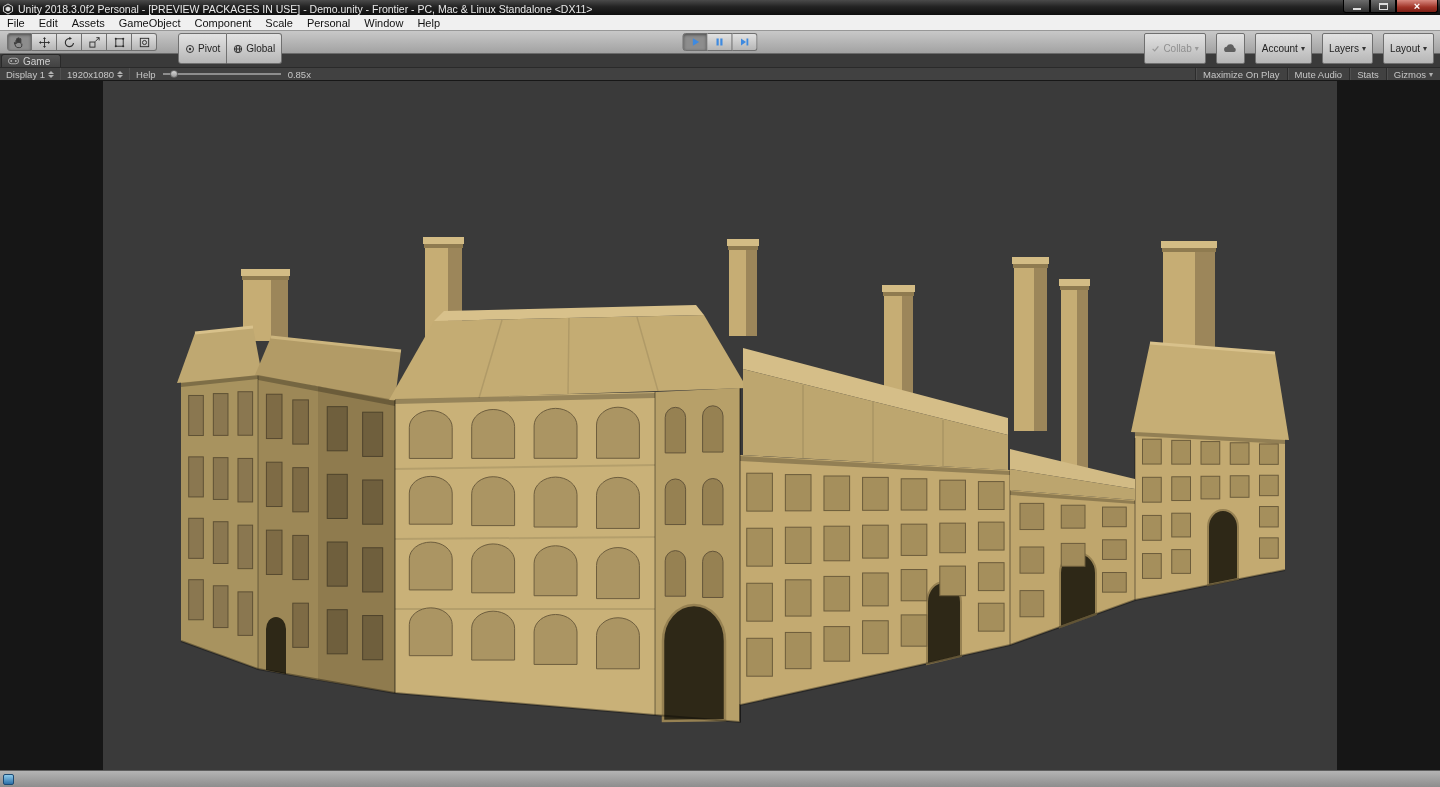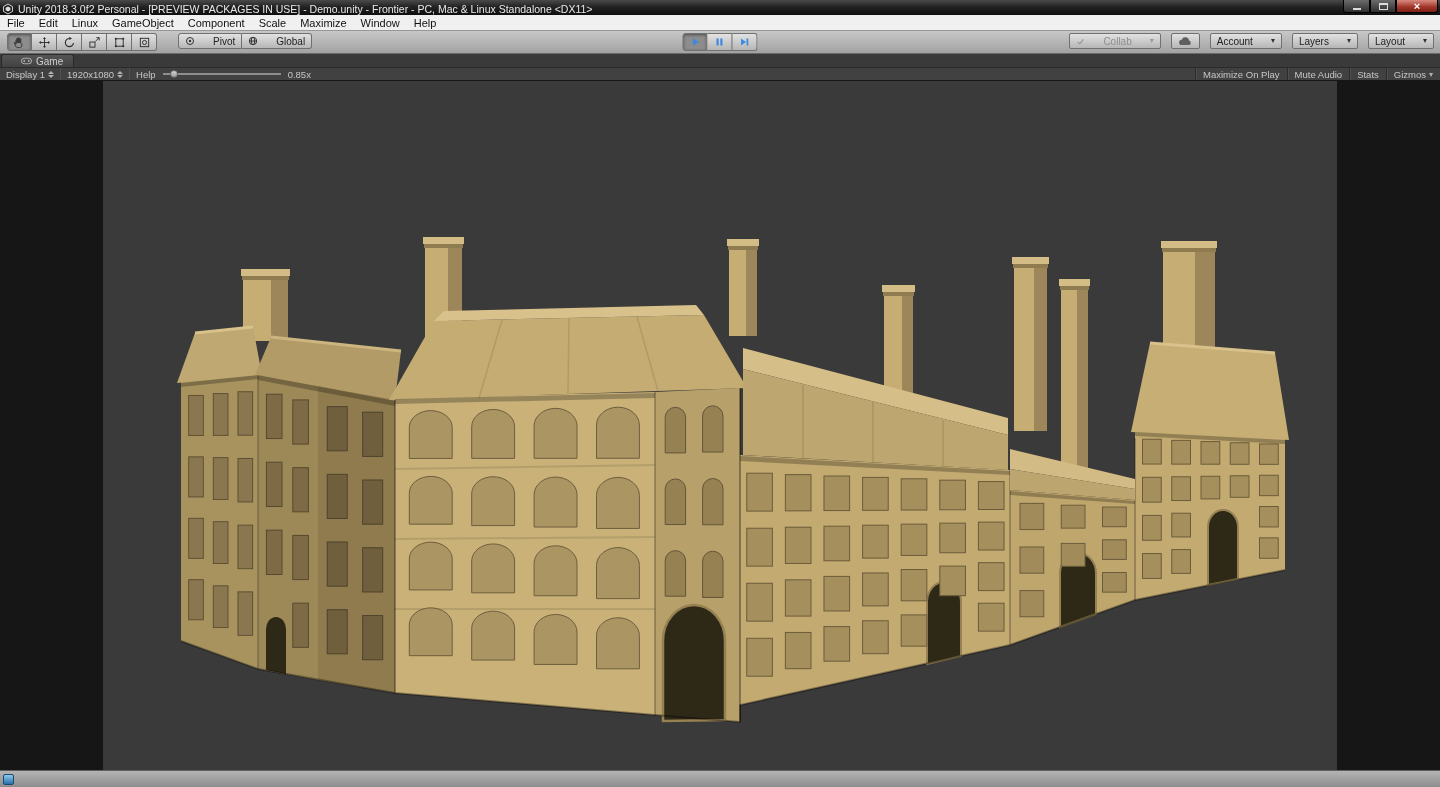--- a/index.html
+++ b/index.html
@@ -30,35 +30,35 @@
   .toolbar { height:23px; background:linear-gradient(180deg,#c8c8c8,#a2a2a2);
              border-bottom:1px solid #6a6a6a; position:relative; }
   .tgroup { position:absolute; top:2px; display:flex; }
   .tbtn { width:25px; height:18px; border:1px solid #707070; border-left:none;
           background:linear-gradient(180deg,#e2e2e2,#b6b6b6); display:flex; align-items:center; justify-content:center; }
   .tbtn:first-child { border-left:1px solid #707070; border-radius:3px 0 0 3px; }
   .tbtn.last { border-radius:0 3px 3px 0; }
   .tbtn.active { background:#8d8d8d; box-shadow:inset 0 1px 3px rgba(0,0,0,.45); }
   .tools { left:7px; }
   .pivotg { left:178px; }
-  .lbtn { height:16px; border:1px solid #707070; border-left:none; background:linear-gradient(180deg,#e2e2e2,#b6b6b6);
-          display:flex; align-items:center; gap:18px; padding:0 6px; font-size:10px; color:#222; }
+  .lbtn { height:31px; border:1px solid #707070; border-left:none; background:linear-gradient(180deg,#e2e2e2,#b6b6b6);
+          display:flex; align-items:center; gap:3px; padding:0 6px; font-size:10px; color:#222; }
   .lbtn:first-child { border-left:1px solid #707070; border-radius:3px 0 0 3px; }
   .lbtn.lastr { border-radius:0 3px 3px 0; }
   .lbtn.single { border-left:1px solid #707070; border-radius:2px; }
   .playg { left:50%; transform:translateX(-50%); }
   .rightg { right:6px; display:flex; gap:10px; }
   .rgrp { display:flex; }
   .dis { color:#8f8f8f; }
   .arr { font-size:8px; color:#333; line-height:1; }
   .dis .arr { color:#999; }
 
   
   .tabstrip { height:14px; background:#3a3a3a; border-bottom:1px solid #2a2a2a; display:flex; align-items:flex-end; }
-  .gametab { height:13px; margin-left:1px; padding:0 10px 0 19px; background:linear-gradient(180deg,#555,#424242);
+  .gametab { height:13px; margin-left:1px; padding:0 10px 0 6px; background:linear-gradient(180deg,#555,#424242);
              border:1px solid #292929; border-bottom:none; border-radius:3px 3px 0 0;
              display:flex; align-items:center; gap:4px; color:#cfcfcf; font-size:10px; }
 
   
   .gvbar { height:13px; background:#414141; border-bottom:1px solid #171717; display:flex; align-items:flex-end;
            color:#c6c6c6; font-size:9.5px; position:relative; }
   .gvitem { display:flex; align-items:center; gap:3px; padding:0 6px; height:100%; }
   .vsep { width:1px; height:100%; background:#2c2c2c; border-right:1px solid #4f4f4f; }
   .updown { display:flex; flex-direction:column; gap:1px; }
   .tri-u { width:0; height:0; border-left:3px solid transparent; border-right:3px solid transparent; border-bottom:3px solid #b0b0b0; }
@@ -104,25 +104,25 @@
       <div class="win-btn max">
           <span class="maxbox"></span>
         </div>
       <div class="win-btn close">×</div>
     </div>
   </div>
 
   <div class="menubar">
     <span>File</span>
     <span>Edit</span>
-    <span>Linux</span>
+    <span>Assets</span>
     <span>GameObject</span>
     <span>Component</span>
     <span>Scale</span>
-    <span>Maximize</span>
+    <span>Personal</span>
     <span>Window</span>
     <span>Help</span>
   </div>
 
   <div class="toolbar">
     <div class="tgroup tools">
       <div class="tbtn active">
         <span class="icon">
             <svg width="13" height="13" viewBox="0 0 14 14">
               <path d="M3.2 8.5V4.8c0-.6.9-.6.9 0V8m0-3.3V2.8c0-.6.9-.6.9 0V7.4m.8 0V2.3c0-.6.9-.6.9 0V7.5m.8 0V3.2c0-.6.9-.6.9 0v5M3.2 8.5 2.4 7.1c-.3-.5-1.1-.2-.9.4l1.2 3.1c.5 1.2 1.4 1.9 2.8 1.9h1.6c1.7 0 2.4-1 2.4-2.6V8.2" fill="none" stroke="#2e2e2e" stroke-width="1"></path>

